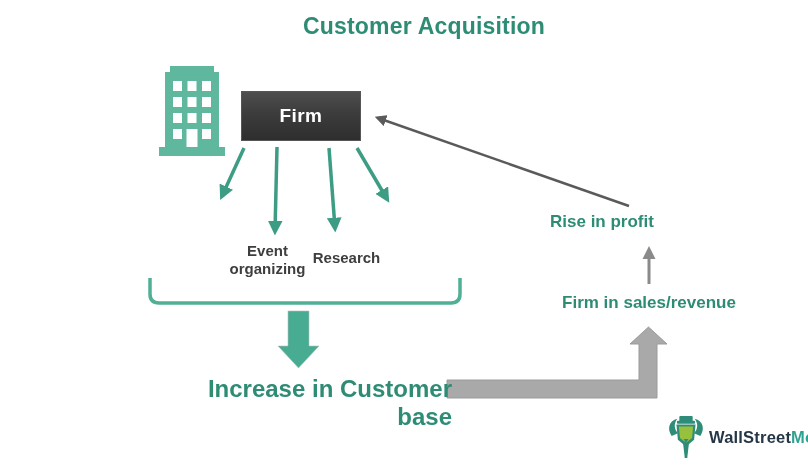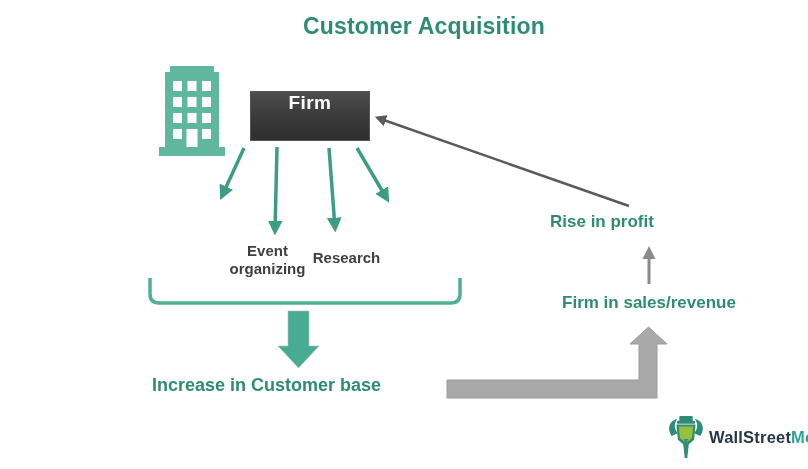--- a/index.html
+++ b/index.html
@@ -7,37 +7,37 @@
     position:relative;width:808px;height:469px;background:#ffffff;
     font-family:"Liberation Sans", sans-serif;overflow:hidden;margin-left:47px;
   }
   .abs{position:absolute;}
   .diagram-title{
     left:177px;top:13px;width:400px;text-align:center;
     font-size:23px;font-weight:bold;color:var(--c-teal-text);
     letter-spacing:.2px;
   }
   .firm-box{
-    left:203px;top:91px;width:120px;height:50px;
+    left:194px;top:91px;width:120px;height:50px;
     background:linear-gradient(180deg,#4e4e4e 0%,#3c3c3c 45%,#2e2e2e 100%);
     border:1px solid #565656;box-sizing:border-box;
-    display:flex;align-items:flex-start;justify-content:center;
+    display:flex;align-items:center;justify-content:center;
   }
   .firm-label{color:#ffffff;font-size:19px;font-weight:bold;letter-spacing:.4px;}
   .channel-label{
     font-size:15px;font-weight:bold;color:var(--c-label-dark);
     text-align:center;line-height:1.18;white-space:pre-line;
   }
   .ch-marketing{left:86px;top:203px;width:110px;}
   .ch-event{left:163px;top:242px;width:115px;}
   .ch-research{left:252px;top:249px;width:95px;}
   .ch-product{left:314px;top:210px;width:105px;}
   .outcome-label{
-    left:105px;top:375px;width:300px;text-align:left;
-    font-size:18px;font-weight:bold;color:var(--c-teal-text);
+    left:105px;top:375px;width:300px;text-align:right;
+    font-size:24px;font-weight:bold;color:var(--c-teal-text);
   }
   .rise-profit{left:503px;top:212px;width:200px;text-align:left;
     font-size:17px;font-weight:bold;color:var(--c-teal-text);}
   .rise-sales{left:502px;top:293px;width:200px;text-align:center;
     font-size:17px;font-weight:bold;color:var(--c-teal-text);}
   .connector-layer{left:0;top:0;pointer-events:none;}
   .teal-line{stroke:var(--c-arrow-teal);stroke-width:3.5;fill:none;}
   .bracket-path{stroke:var(--c-teal-shape);stroke-width:3.5;fill:none;}
   .thick-arrow{fill:var(--c-thick-arrow);stroke:#bdbdbd;stroke-width:.6;}
   .elbow-arrow{fill:var(--c-gray-arrow);stroke:#9b9b9b;stroke-width:1;}

